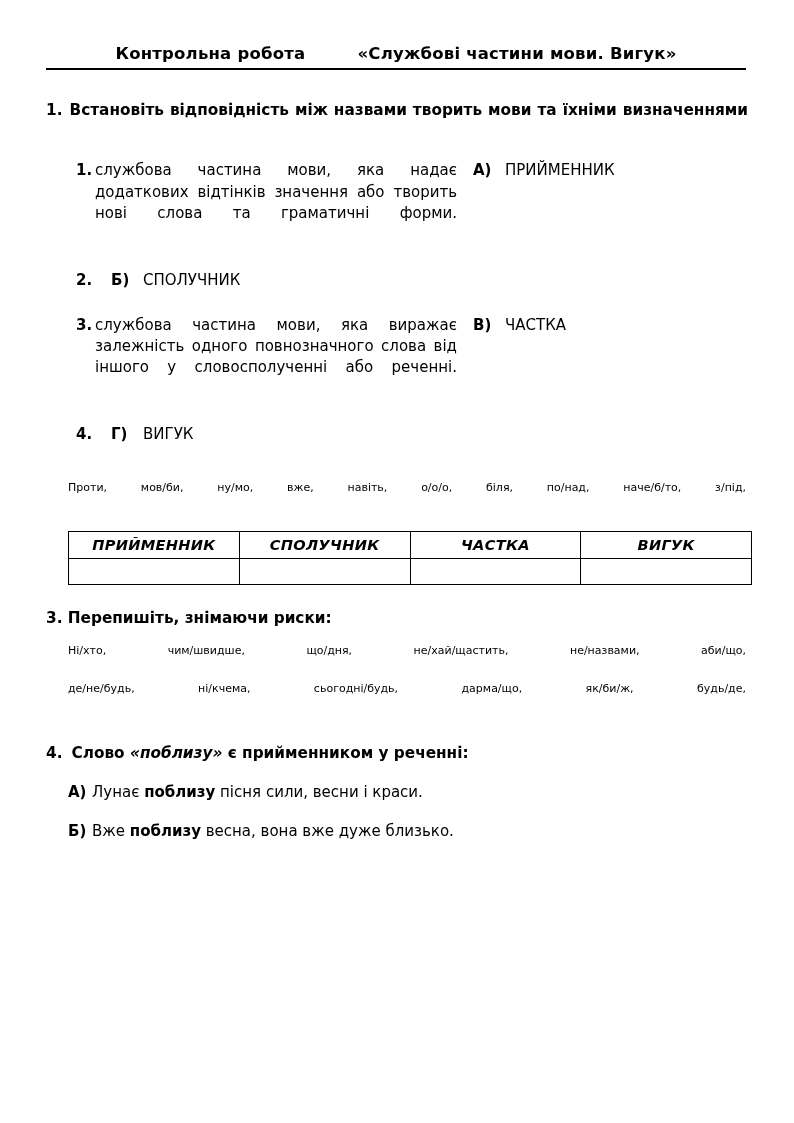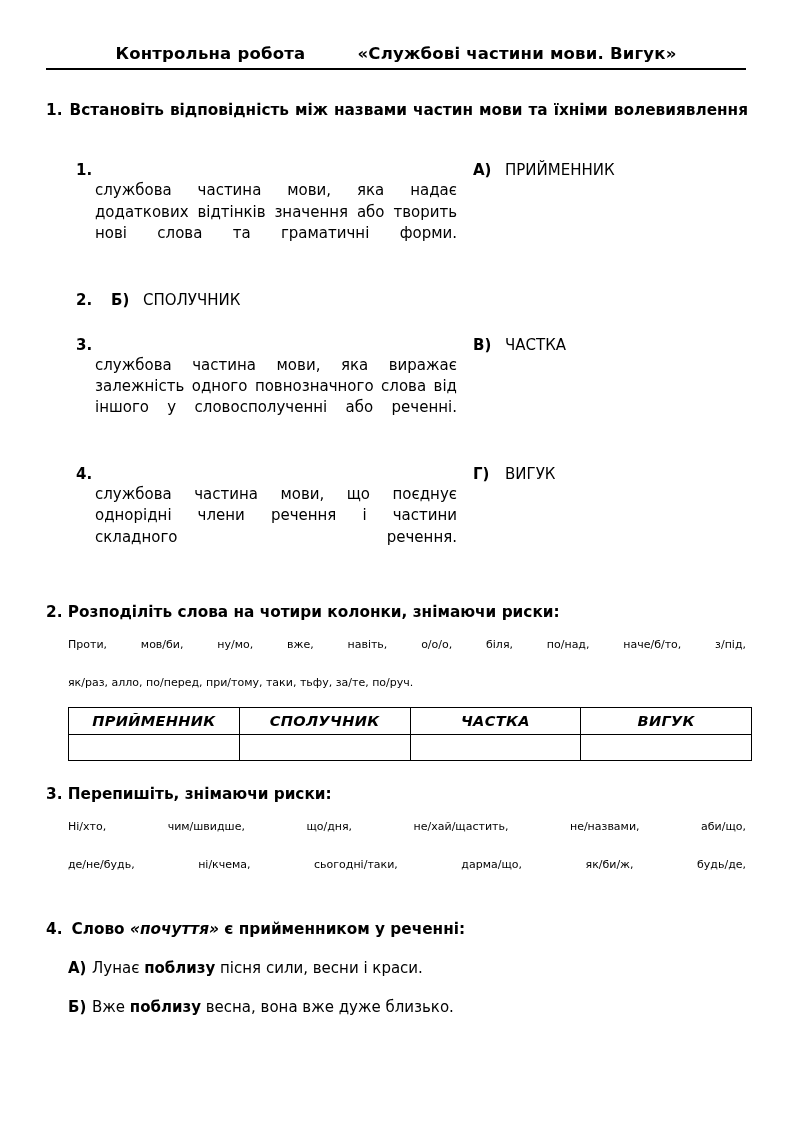--- a/index.html
+++ b/index.html
@@ -106,21 +106,20 @@
     line-height: 1.42;
   }
   .m-def {
     flex: 0 0 auto;
     width: 362px;
     font-size: 15px;
     line-height: 1.42;
     text-align: justify;
     text-justify: inter-word;
     hyphens: none;
-    margin-top: 20px;
   }
   .m-def > span::after {
     content: "";
     display: inline-block;
     width: 100%;
   }
   .m-letter {
     flex: 0 0 auto;
     width: 48px;
     font-weight: bold;
@@ -233,21 +232,21 @@
     <span class="h-title">Контрольна робота</span>
     <span class="h-gap"></span>
     <span class="h-subtitle">«Службові частини мови. Вигук»</span>
   </div>
 
   <div class="content">
 
     <div class="task task1">
       <div class="task-heading">
         <span class="num">1.</span>
-        <span class="htext">Встановіть відповідність між назвами частин мови та їхніми волевиявлення</span>
+        <span class="htext">Встановіть відповідність між назвами творить мови та їхніми визначеннями</span>
       </div>
 
       <div class="match-list">
 
         <div class="match-row">
           <div class="m-num">1.</div>
           <div class="m-def"><span>службова частина мови, яка надає додаткових відтінків значення або творить нові слова та граматичні форми.</span></div>
           <div class="m-letter">А)</div>
           <div class="m-term">ПРИЙМЕННИК</div>
         </div>
@@ -260,34 +259,31 @@
 
         <div class="match-row">
           <div class="m-num">3.</div>
           <div class="m-def"><span>службова частина мови, яка виражає залежність одного повнозначного слова від іншого у словосполученні або реченні.</span></div>
           <div class="m-letter">В)</div>
           <div class="m-term">ЧАСТКА</div>
         </div>
 
         <div class="match-row">
           <div class="m-num">4.</div>
-          <div class="m-def"><span>службова частина мови, що поєднує однорідні члени речення і частини складного речення.</span></div>
           <div class="m-letter">Г)</div>
           <div class="m-term">ВИГУК</div>
         </div>
 
       </div>
     </div>
 
     <div class="task task2">
-      <div class="t2-heading">2. Розподіліть слова на чотири колонки, знімаючи риски:</div>
 
       <div class="words-block">
         <span class="w-line stretch">Проти, мов/би, ну/мо, вже, навіть, о/о/о, біля, по/над, наче/б/то, з/під,</span>
-        <span class="w-line">як/раз, алло, по/перед, при/тому, таки, тьфу, за/те, по/руч.</span>
       </div>
 
       <table class="sort-table">
         <thead>
           <tr>
             <th>ПРИЙМЕННИК</th>
             <th>СПОЛУЧНИК</th>
             <th>ЧАСТКА</th>
             <th>ВИГУК</th>
           </tr>
@@ -300,30 +296,30 @@
             <td></td>
           </tr>
         </tbody>
       </table>
     </div>
 
     <div class="task task3">
       <div class="t3-heading">3. Перепишіть, знімаючи риски:</div>
       <div class="words-block">
         <span class="w-line stretch">Ні/хто, чим/швидше, що/дня, не/хай/щастить, не/назвами, аби/що,</span>
-        <span class="w-line stretch">де/не/будь, ні/кчема, сьогодні/таки, дарма/що, як/би/ж, будь/де,</span>
+        <span class="w-line stretch">де/не/будь, ні/кчема, сьогодні/будь, дарма/що, як/би/ж, будь/де,</span>
       </div>
     </div>
 
     <div class="task task4">
       <div class="t4-heading">
         <span class="num">4.</span>
         <span>
           <span>Слово</span>
-          <em>«почуття»</em>
+          <em>«поблизу»</em>
           <span>є прийменником у реченні:</span>
         </span>
       </div>
 
       <div class="options">
 
         <div class="option-row">
           <span class="o-letter">А)</span>
           <span class="o-text"><span>Лунає </span><b>поблизу</b><span> пісня сили, весни і краси.</span></span>
         </div>

